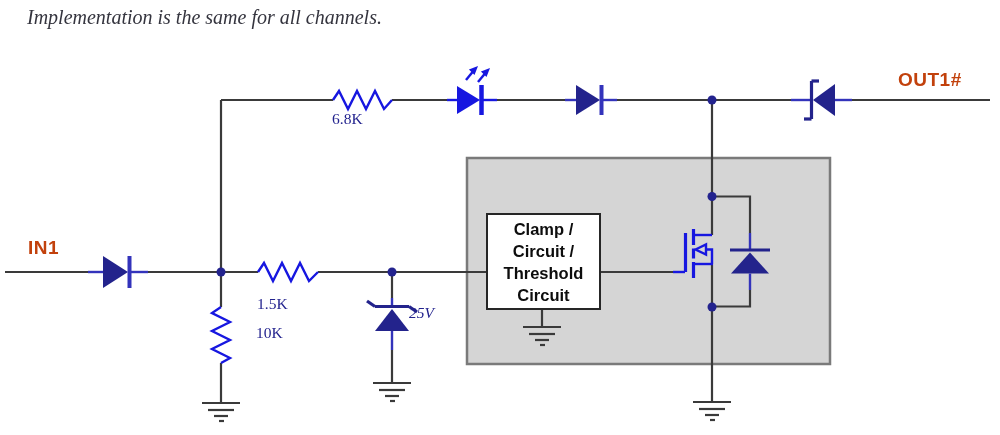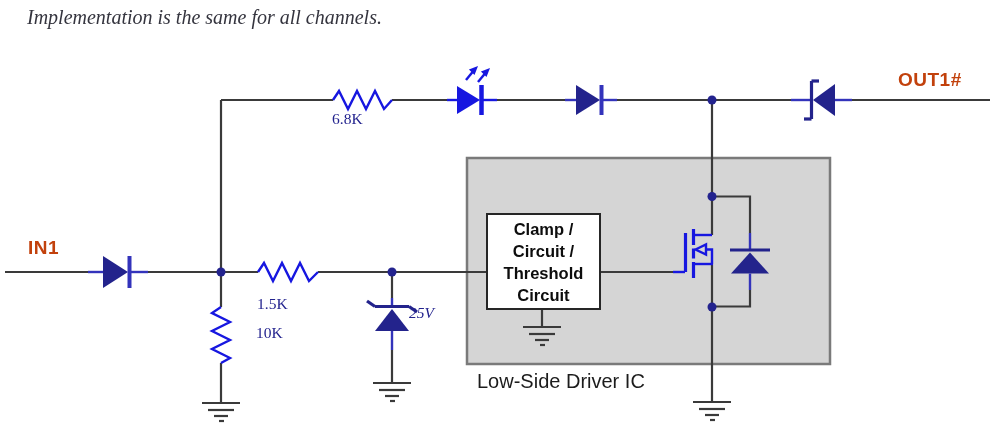--- a/index.html
+++ b/index.html
@@ -191,14 +191,13 @@
   <div class="val-label val-r-pd">10K</div>
   <div class="val-label val-zener">25V</div>
 
   <div class="clamp-box">
     <span>Clamp /</span>
     <span>Circuit /</span>
     <span>Threshold</span>
     <span>Circuit</span>
   </div>
 
-  <div class="ic-name">Low-Side Driver IC</div>
 </div>
 
 </body></html>

